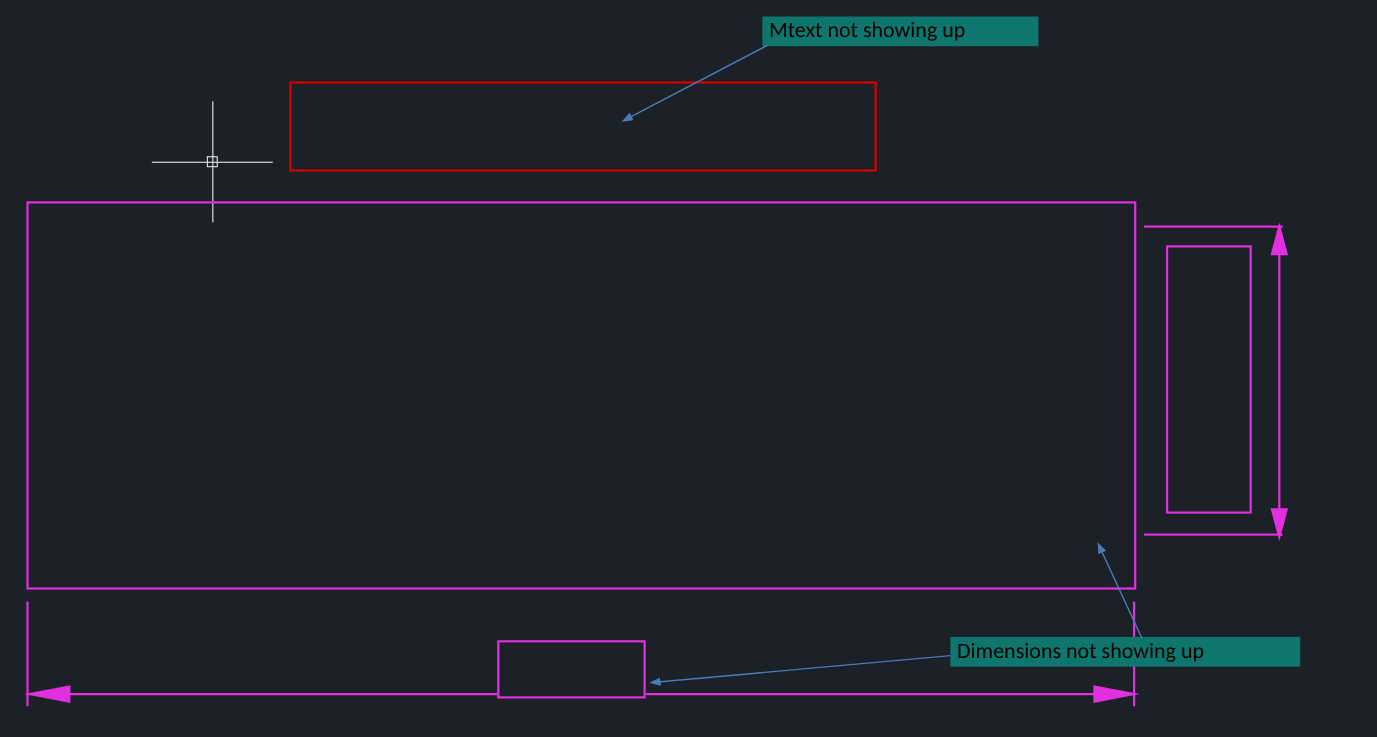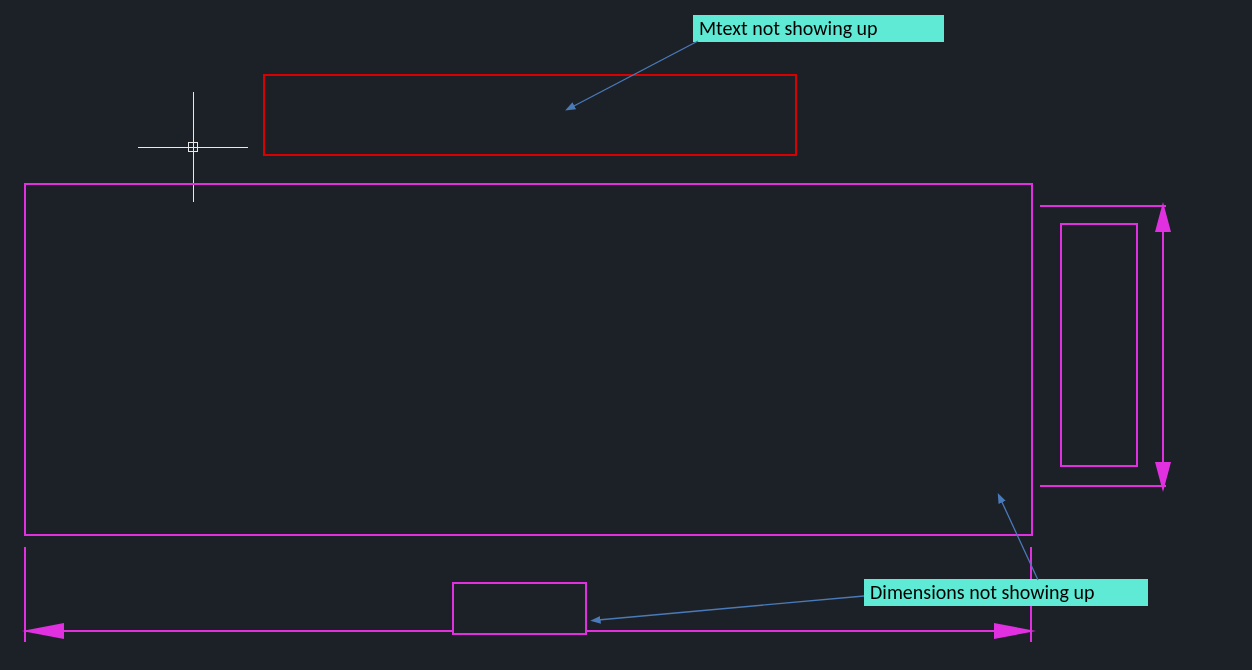--- a/index.html
+++ b/index.html
@@ -133,36 +133,36 @@
       left: 452px;
       top: 582px;
       width: 135px;
       height: 53px;
       border: 2px solid #e030e0;
       background: #1c2128;
     }
     
     .callout {
       position: absolute;
-      background: #5eead4;
+      background: #0f766e;
       color: #000;
       font-size: 20px;
       padding: 1px 6px;
       white-space: nowrap;
       line-height: 1.25;
     }
     .callout-mtext {
       left: 693px;
       top: 15px;
       width: 251px;
     }
     .callout-dims {
       left: 864px;
       top: 579px;
-      width: 284px;
+      width: 318px;
     }
     
     svg.annotation-arrow {
       position: absolute;
       pointer-events: none;
     }
   </style>
 </head>
 <body>
 

